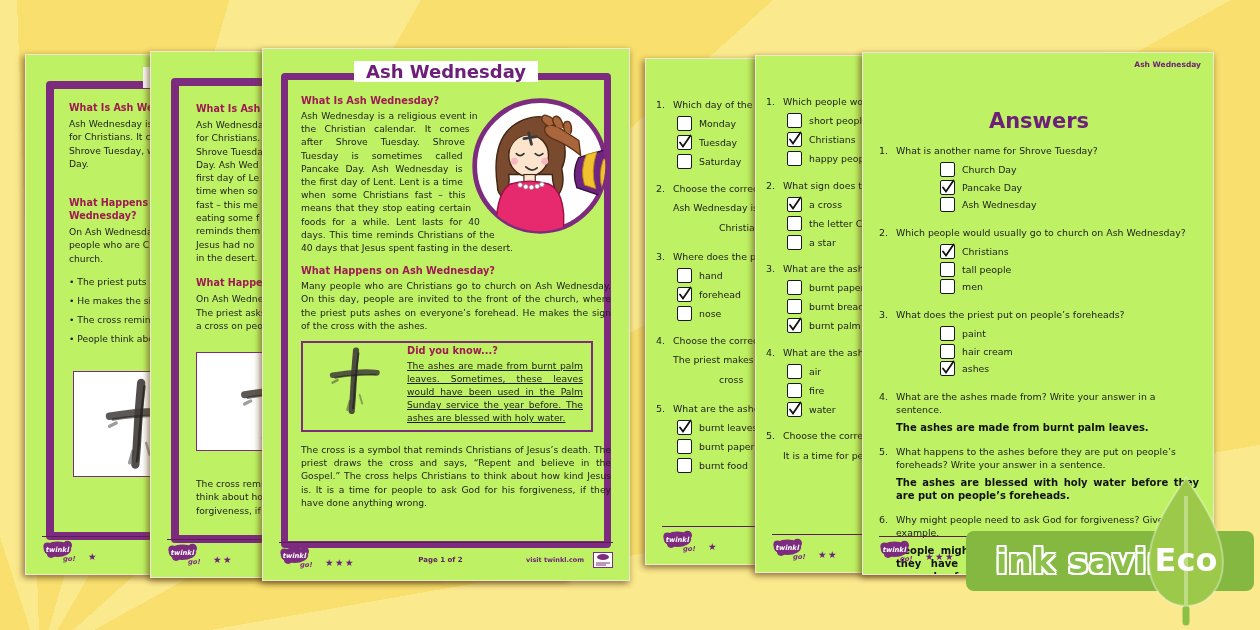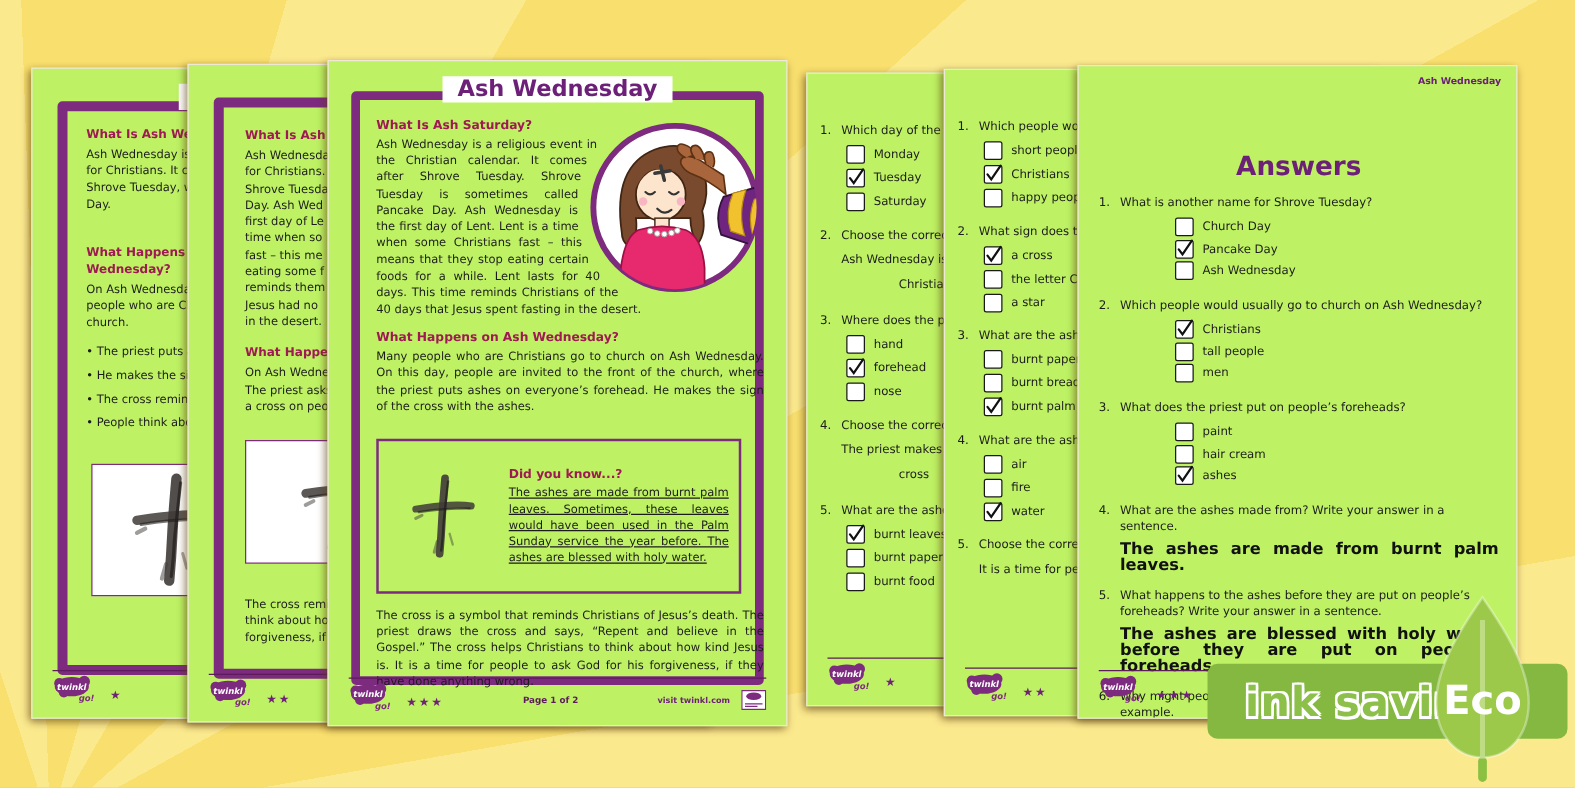--- a/index.html
+++ b/index.html
@@ -29,22 +29,22 @@
   .sec-bullets .line{font-size:9.2px;color:#1c1c1c;line-height:14px;margin-bottom:5px;}
   .gap{width:1px;}
   .cross-box{border:1.5px solid #7d2b7f;display:flex;align-items:center;justify-content:center;background:#fff;}
   .cross-svg{width:70%;height:88%;}
   
   .c-content{position:absolute;left:38px;top:46px;width:310px;}
   .sec-head{margin:0 0 3px 0;font-size:9.8px;font-weight:bold;color:#9e1a52;}
   .body-text{margin:0 0 0 0;font-size:9.2px;line-height:13.2px;color:#1c1c1c;text-align:justify;}
   .mt{margin-top:11px;}
   .illus{float:right;width:142px;height:142px;margin:0 0 2px 8px;shape-outside:circle(50%);}
-  .fact-box{margin-top:19px;border:2px solid #7d2b7f;display:flex;align-items:center;
-    padding:6px 8px;gap:8px;width:292px;box-sizing:border-box;height:124px;}
+  .fact-box{margin-top:9px;border:2px solid #7d2b7f;display:flex;align-items:flex-end;
+    padding:6px 8px;gap:8px;width:292px;box-sizing:border-box;height:91px;}
   .fact-cross{width:88px;height:86px;flex:0 0 auto;display:flex;align-items:center;justify-content:center;}
   .fact-right h3{margin:0 0 3px 0;font-size:9.8px;color:#9e1a52;}
   .fact-right p{margin:0;font-size:9.2px;line-height:13px;color:#1c1c1c;text-align:justify;text-decoration:underline;}
   
   .pg-foot{position:absolute;left:16px;right:16px;bottom:6px;}
   .foot-line{border-top:1.5px solid #5d1b5e;margin-bottom:3px;}
   .foot-row{display:flex;align-items:center;gap:6px;}
   .stars{font-size:9.5px;letter-spacing:1.5px;color:#6e2377;margin-top:5px;}
   .foot-center{flex:1;text-align:center;font-size:7px;font-weight:bold;color:#5d1b5e;}
   .visit{font-size:6.5px;font-weight:bold;color:#6e2377;margin-right:3px;}
@@ -55,25 +55,25 @@
   .q-num{width:17px;font-size:9.5px;color:#1c1c1c;flex:0 0 auto;}
   .q-body{flex:1;white-space:nowrap;}
   #pageF .q-body{white-space:normal;max-width:318px;}
   .q-text{font-size:9.4px;color:#1c1c1c;margin-bottom:5px;line-height:12.5px;}
   .opt-row{display:flex;align-items:center;gap:7px;margin:0 0 5px 4px;height:14px;}
   .cb{width:13px;height:13px;border:1.6px solid #1a1a1a;border-radius:2px;background:#fff;
       position:relative;flex:0 0 auto;}
   .cb svg{position:absolute;left:-1px;top:-3px;width:16px;height:17px;overflow:visible;}
   .opt-label{font-size:9.4px;color:#1c1c1c;}
   .q-plain{font-size:9.4px;color:#1c1c1c;margin:7px 0 9px 0;}
-  .q-answer{font-size:13px;font-weight:bold;color:#111;margin-top:3px;line-height:13px;text-align:justify;}
+  .q-answer{font-size:10px;font-weight:bold;color:#111;margin-top:3px;line-height:13px;text-align:justify;}
   #pageF .q-item{margin-bottom:12px;}
   #pageF .opt-row{margin-bottom:3.5px;padding-left:40px;}
   .ans-header{position:absolute;top:7px;right:12px;font-size:7.5px;font-weight:bold;color:#6d2078;}
-  .ans-title{margin:16px 0 12px 0;text-align:center;font-size:21px;font-weight:bold;color:#6d2078;}
+  .ans-title{margin:4px 0 12px 0;text-align:center;font-size:21px;font-weight:bold;color:#6d2078;}
   
   .eco-bar{position:absolute;left:966px;top:531px;width:288px;height:60px;background:#84b841;
     border-radius:8px;z-index:10;display:flex;align-items:center;}
   .eco-label{margin-left:30px;font-size:33px;font-weight:600;color:#8dc04a;letter-spacing:1px;
     text-shadow:-2px -2px 0 #fff,2px -2px 0 #fff,-2px 2px 0 #fff,2px 2px 0 #fff,
       0 -2px 0 #fff,0 2px 0 #fff,-2px 0 0 #fff,2px 0 0 #fff;}
   .eco-leaf{position:absolute;left:1140px;top:474px;width:92px;height:152px;z-index:11;}
   .logo-svg{width:40px;height:24px;flex:0 0 auto;}
 </style>
 </head>
@@ -244,21 +244,21 @@
             <path d="M150 66 L142 68 Q136 84 141 100 L150 103 Z" fill="#f2c12e" stroke="#b38a12" stroke-width="1"></path>
             <g fill="#a9663c" stroke="#5d3012" stroke-width="1.4" stroke-linejoin="round">
               <path d="M118 64 Q104 52 88 46 Q82 43 80 38 Q79 33 84 32 Q90 31 96 35 L116 48 Z"></path>
               <path d="M84 33 q-8 -4 -7 -9 q1 -4 6 -2 q6 2 9 7"></path>
               <path d="M92 34 q-6 -8 -2 -11 q4 -2 7 3 q3 5 3 9"></path>
               <path d="M101 38 q-3 -9 2 -10 q4 -1 5 5 q1 5 -1 8"></path>
             </g>
           </g>
         </svg>
       </div>
-      <h2 class="sec-head">What Is Ash Saturday?</h2>
+      <h2 class="sec-head">What Is Ash Wednesday?</h2>
       <p class="body-text">Ash Wednesday is a religious event in the Christian calendar. It comes after Shrove Tuesday. Shrove Tuesday is sometimes called Pancake Day. Ash Wednesday is the first day of Lent. Lent is a time when some Christians fast – this means that they stop eating certain foods for a while. Lent lasts for 40 days. This time reminds Christians of the 40 days that Jesus spent fasting in the desert.</p>
       <h2 class="sec-head mt">What Happens on Ash Wednesday?</h2>
       <p class="body-text">Many people who are Christians go to church on Ash Wednesday. On this day, people are invited to the front of the church, where the priest puts ashes on everyone’s forehead. He makes the sign of the cross with the ashes.</p>
       <div class="fact-box">
         <div class="fact-cross" id="factCross">
             <svg class="cross-svg" viewBox="0 0 100 110">
     <g stroke="#3f3b38" fill="none" stroke-linecap="round">
       <path d="M52 6 Q49 40 48 60 Q47 82 45 104" stroke-width="10" opacity="0.9"></path>
       <path d="M14 46 Q40 42 58 41 Q74 40 86 42" stroke-width="9" opacity="0.85"></path>
       <path d="M56 10 Q52 45 50 65 Q49 85 47 100" stroke-width="3" stroke="#1f1d1b" opacity="0.7"></path>

